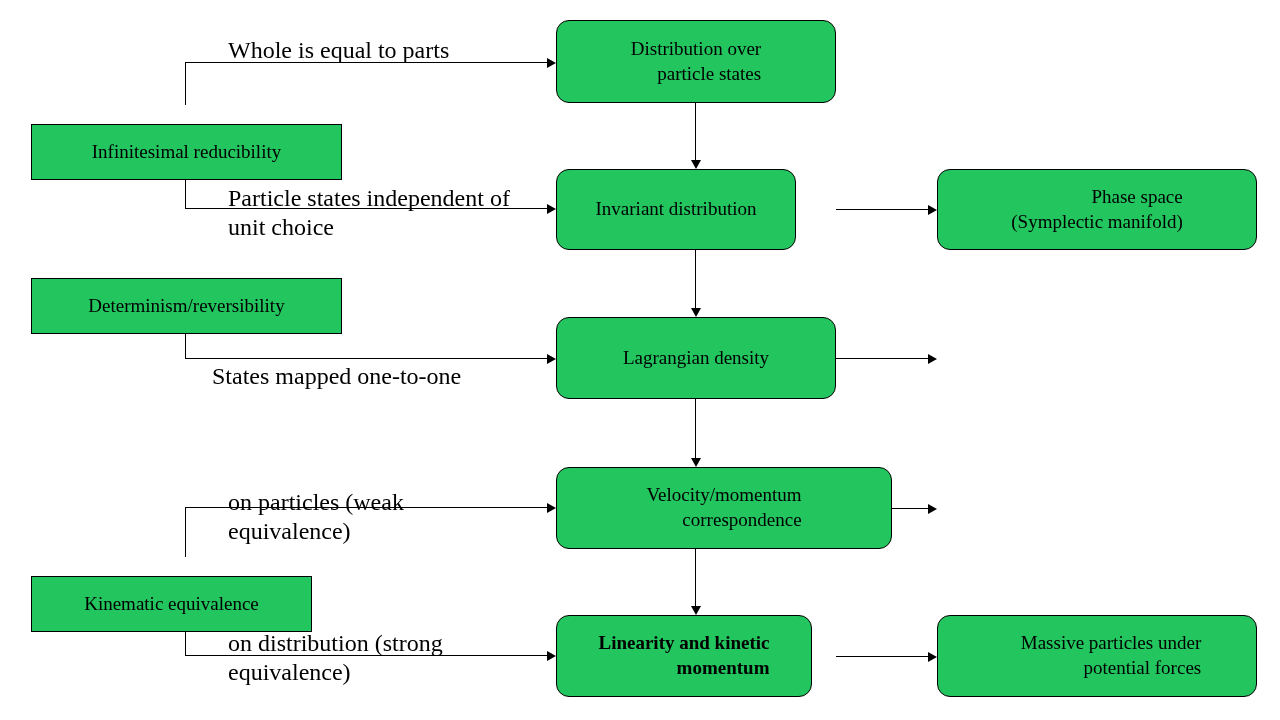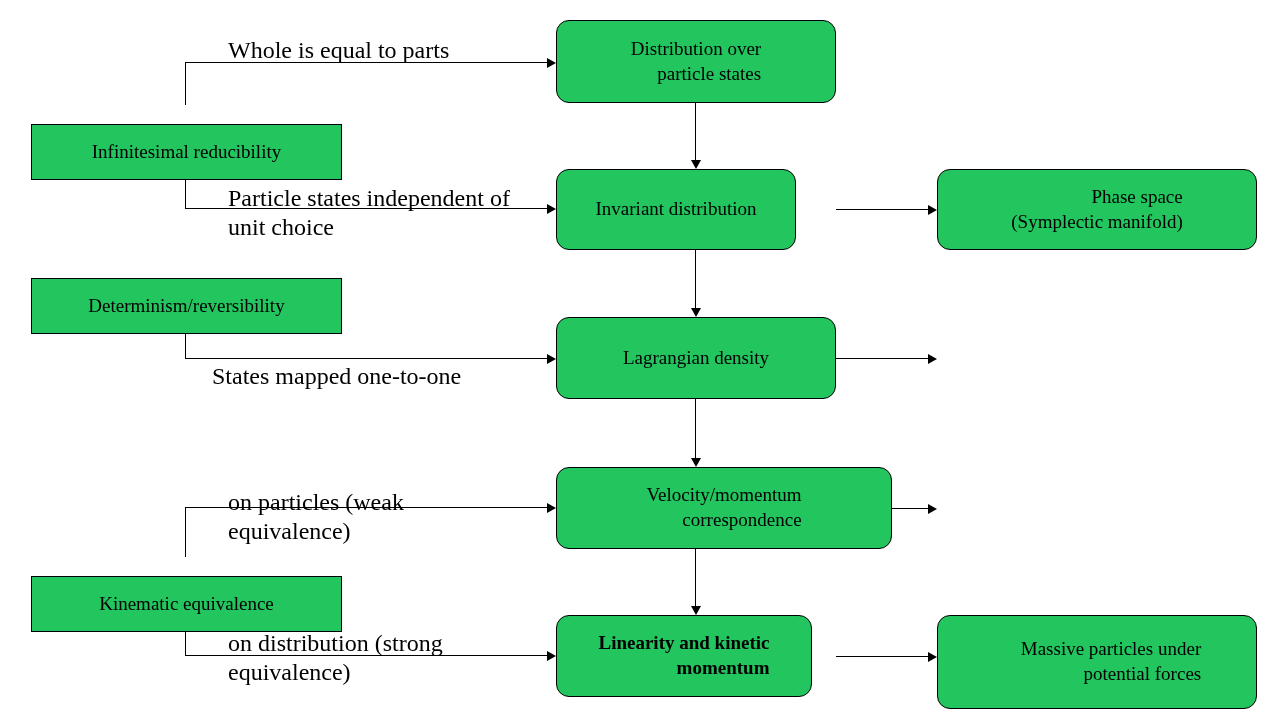--- a/index.html
+++ b/index.html
@@ -76,41 +76,41 @@
 </style>
 </head>
 <body>
 
 <div id="stage">
 
   <div class="node square" style="left:31px; top:104px; width:311px; height:56px;">Infinitesimal reducibility</div>
 
   <div class="node square" style="left:31px; top:258px; width:311px; height:56px;">Determinism/reversibility</div>
 
-  <div class="node square" style="left:31px; top:556px; width:311px; height:56px;">Kinematic equivalence</div>
+  <div class="node square" style="left:31px; top:556px; width:281px; height:56px;">Kinematic equivalence</div>
 
   <div class="node round" style="left:556px; top:20px; width:280px; height:83px;">Distribution over
 particle states</div>
 
   <div class="node round" style="left:556px; top:169px; width:240px; height:81px;">Invariant distribution</div>
 
   <div class="node round" style="left:556px; top:317px; width:280px; height:82px;">Lagrangian density</div>
 
   <div class="node round" style="left:556px; top:467px; width:336px; height:82px;">Velocity/momentum
 correspondence</div>
 
   <div class="node round" style="left:556px; top:615px; width:256px; height:82px;font-weight:bold;">Linearity and kinetic
 momentum</div>
 
   <div class="node round" style="left:937px; top:169px; width:320px; height:81px;">Phase space
 (Symplectic manifold)</div>
 
 
 
-  <div class="node round" style="left:937px; top:615px; width:320px; height:94px;padding-left:36px;">Massive particles under
+  <div class="node round" style="left:937px; top:615px; width:320px; height:82px;padding-left:36px;">Massive particles under
 potential forces</div>
 
   <div class="vline" style="left:185px; top:62px; height:43px;"></div>
   <div class="hline" style="left:185px; top:62px; width:362px;"></div>
   <div class="arrow-r" style="left:547px; top:57.7px;"></div>
   <div class="elabel" style="left:228px; top:36px;">Whole is equal to parts</div>
 
   <div class="vline" style="left:185px; top:159px; height:50px;"></div>
   <div class="hline" style="left:185px; top:208px; width:362px;"></div>
   <div class="arrow-r" style="left:547px; top:203.7px;"></div>

